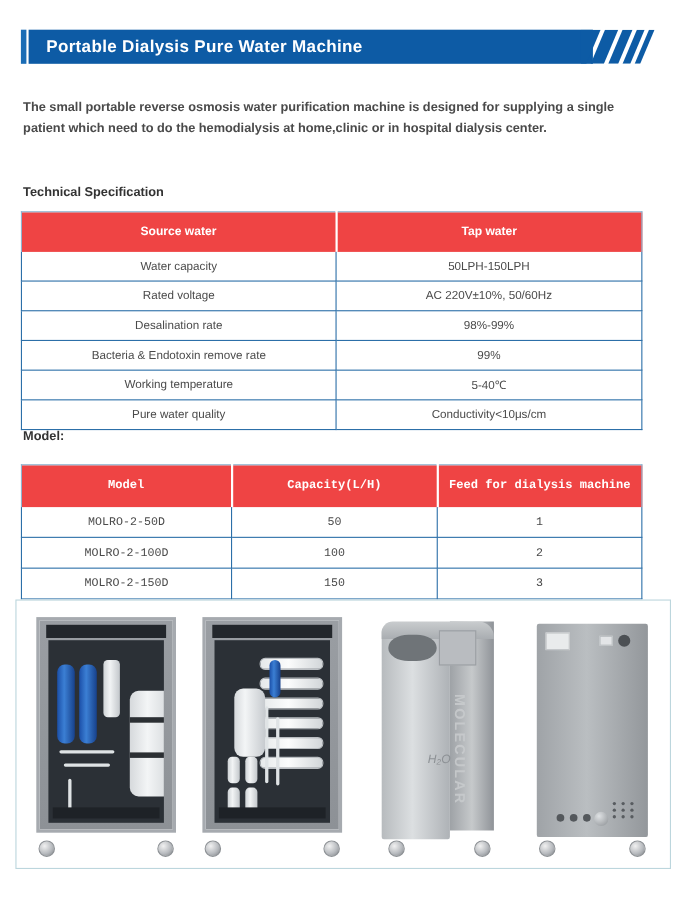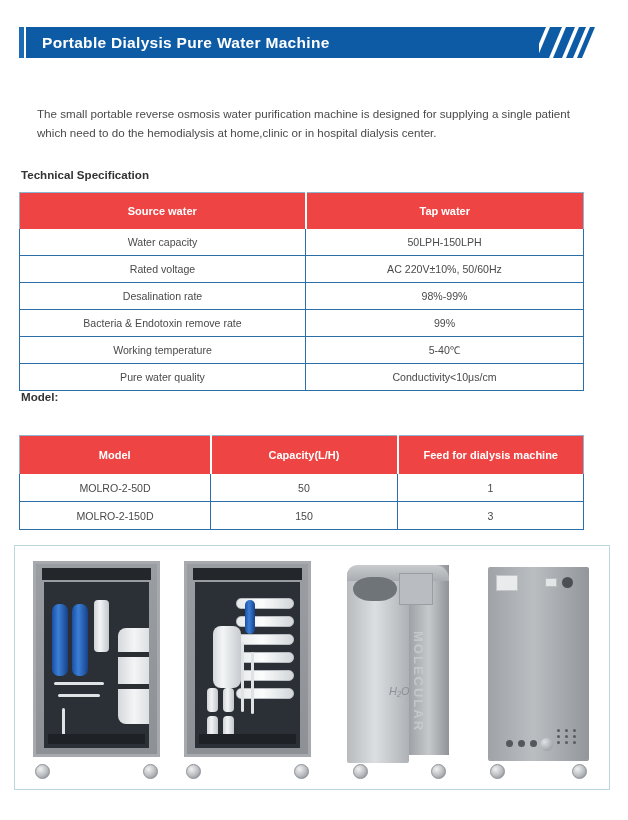--- a/index.html
+++ b/index.html
@@ -63,21 +63,21 @@
   
   .intro {
     position: absolute;
     left: 21px;
     top: 88px;
     width: 566px;
     font-size: 11.6px;
     line-height: 19.4px;
     color: #4a4a4a;
   }
-  .intro p { margin: 16px; }
+  .intro p { margin: 0; font-weight: bold; }
   .intro p.justified { text-align: justify; text-align-last: left; }
 
   .section-label {
     position: absolute;
     left: 21px;
     font-size: 11.6px;
     font-weight: bold;
     color: #333333;
   }
   #spec-label { top: 168px; }
@@ -113,22 +113,23 @@
     border: 1px solid #8fb4cf;
   }
 
   #table-spec {
     left: 19px;
     top: 192px;
     width: 564px;
   }
   #table-model {
     left: 19px;
-    top: 435px;
+    top: 422px;
     width: 564px;
+    font-family: Liberation Mono, monospace;
   }
   #table-model th { height: 36px; }
   #table-model td { height: 25px; }
 
   
   .photo-frame {
     position: absolute;
     left: 14px;
     top: 545px;
     width: 596px;
@@ -450,20 +451,25 @@
       <th>Model</th>
       <th>Capacity(L/H)</th>
       <th>Feed for dialysis machine</th>
     </tr>
   </thead>
   <tbody>
     <tr class="first-body">
       <td>MOLRO-2-50D</td>
       <td>50</td>
       <td>1</td>
+    </tr>
+    <tr>
+      <td>MOLRO-2-100D</td>
+      <td>100</td>
+      <td>2</td>
     </tr>
     <tr>
       <td>MOLRO-2-150D</td>
       <td>150</td>
       <td>3</td>
     </tr>
   </tbody>
 </table>
 
 <div class="photo-frame">

